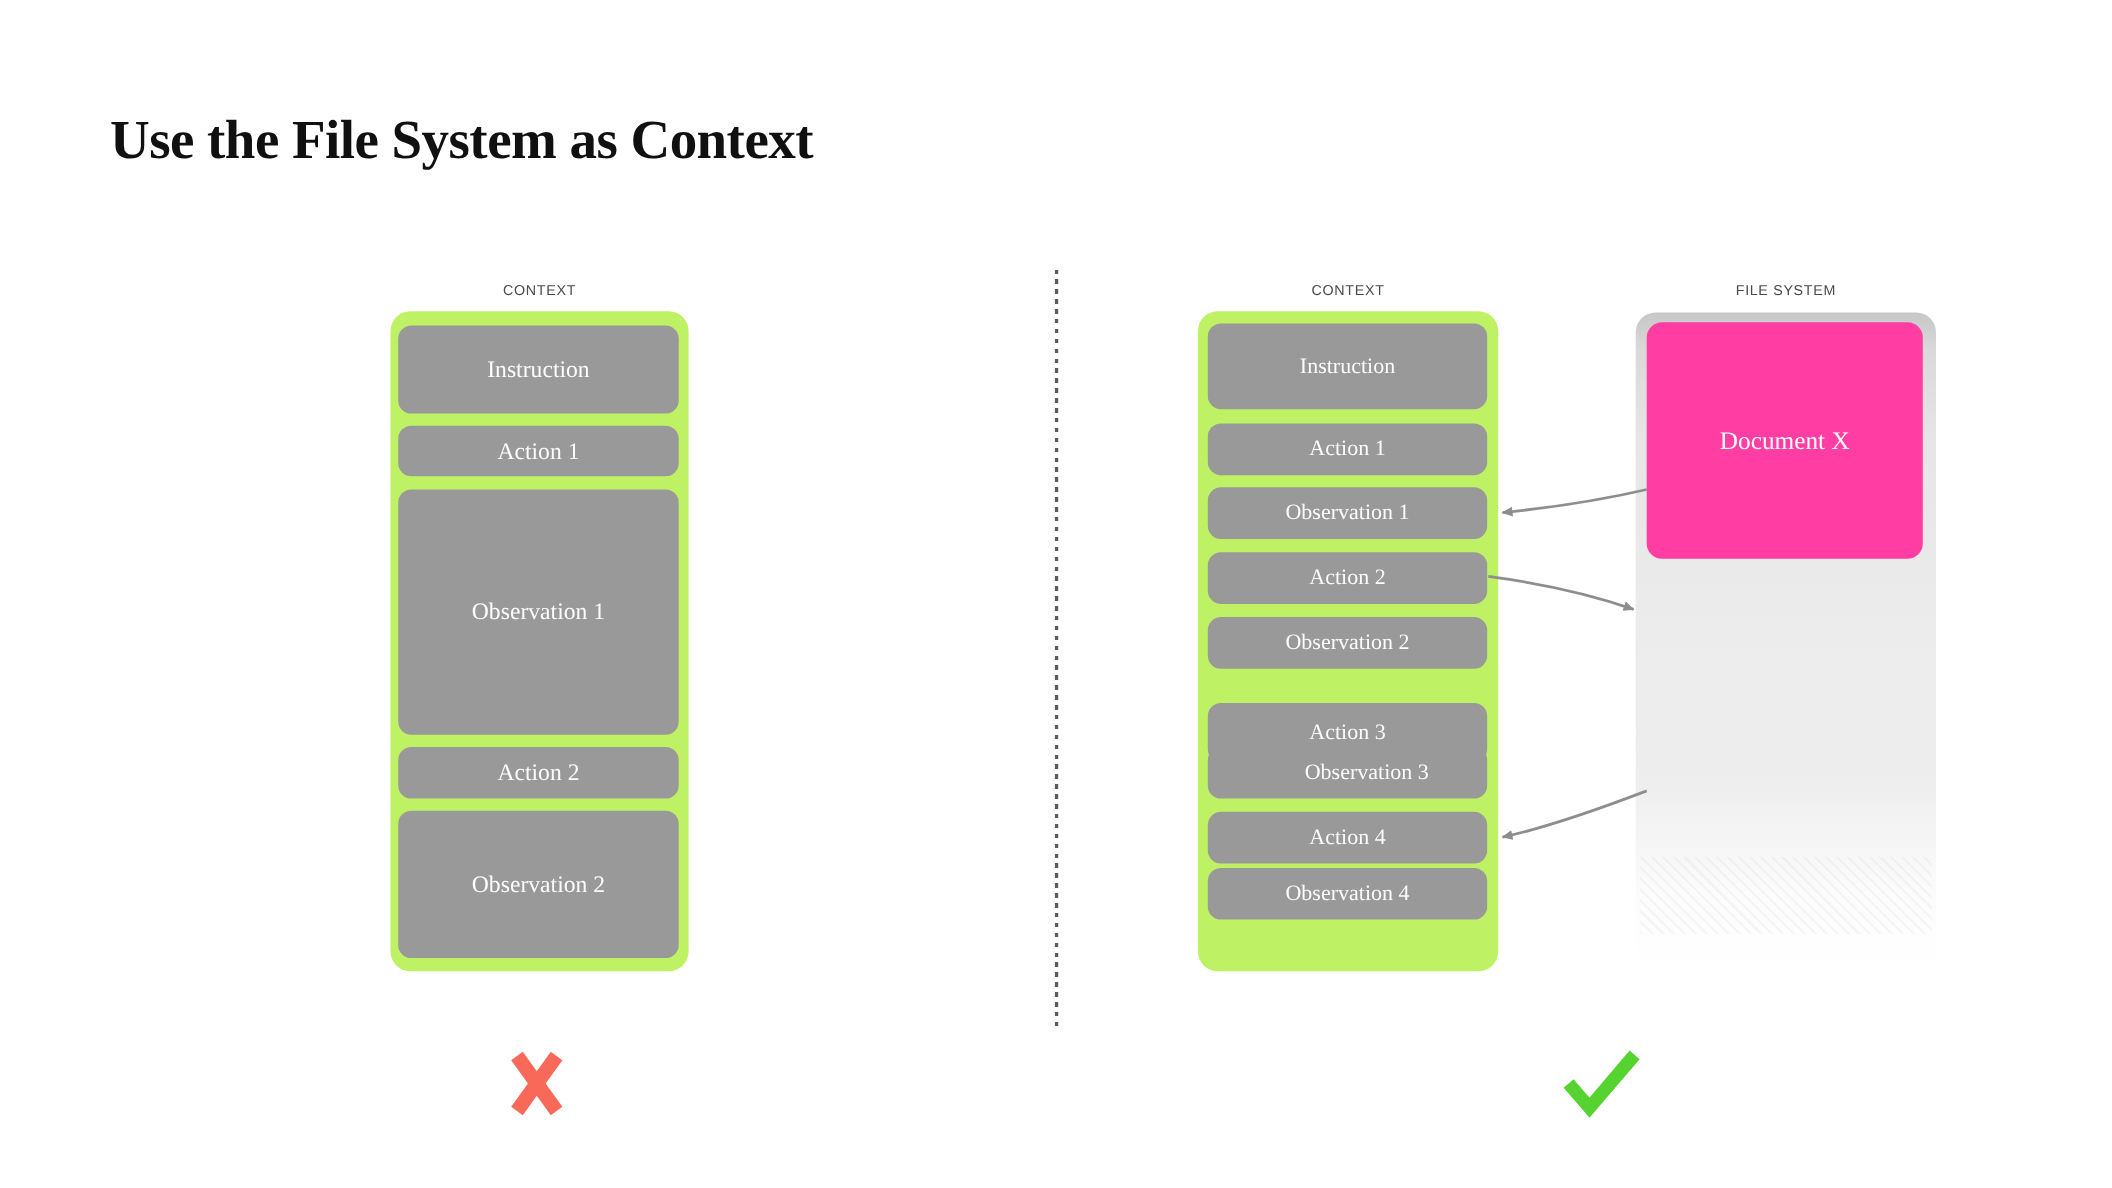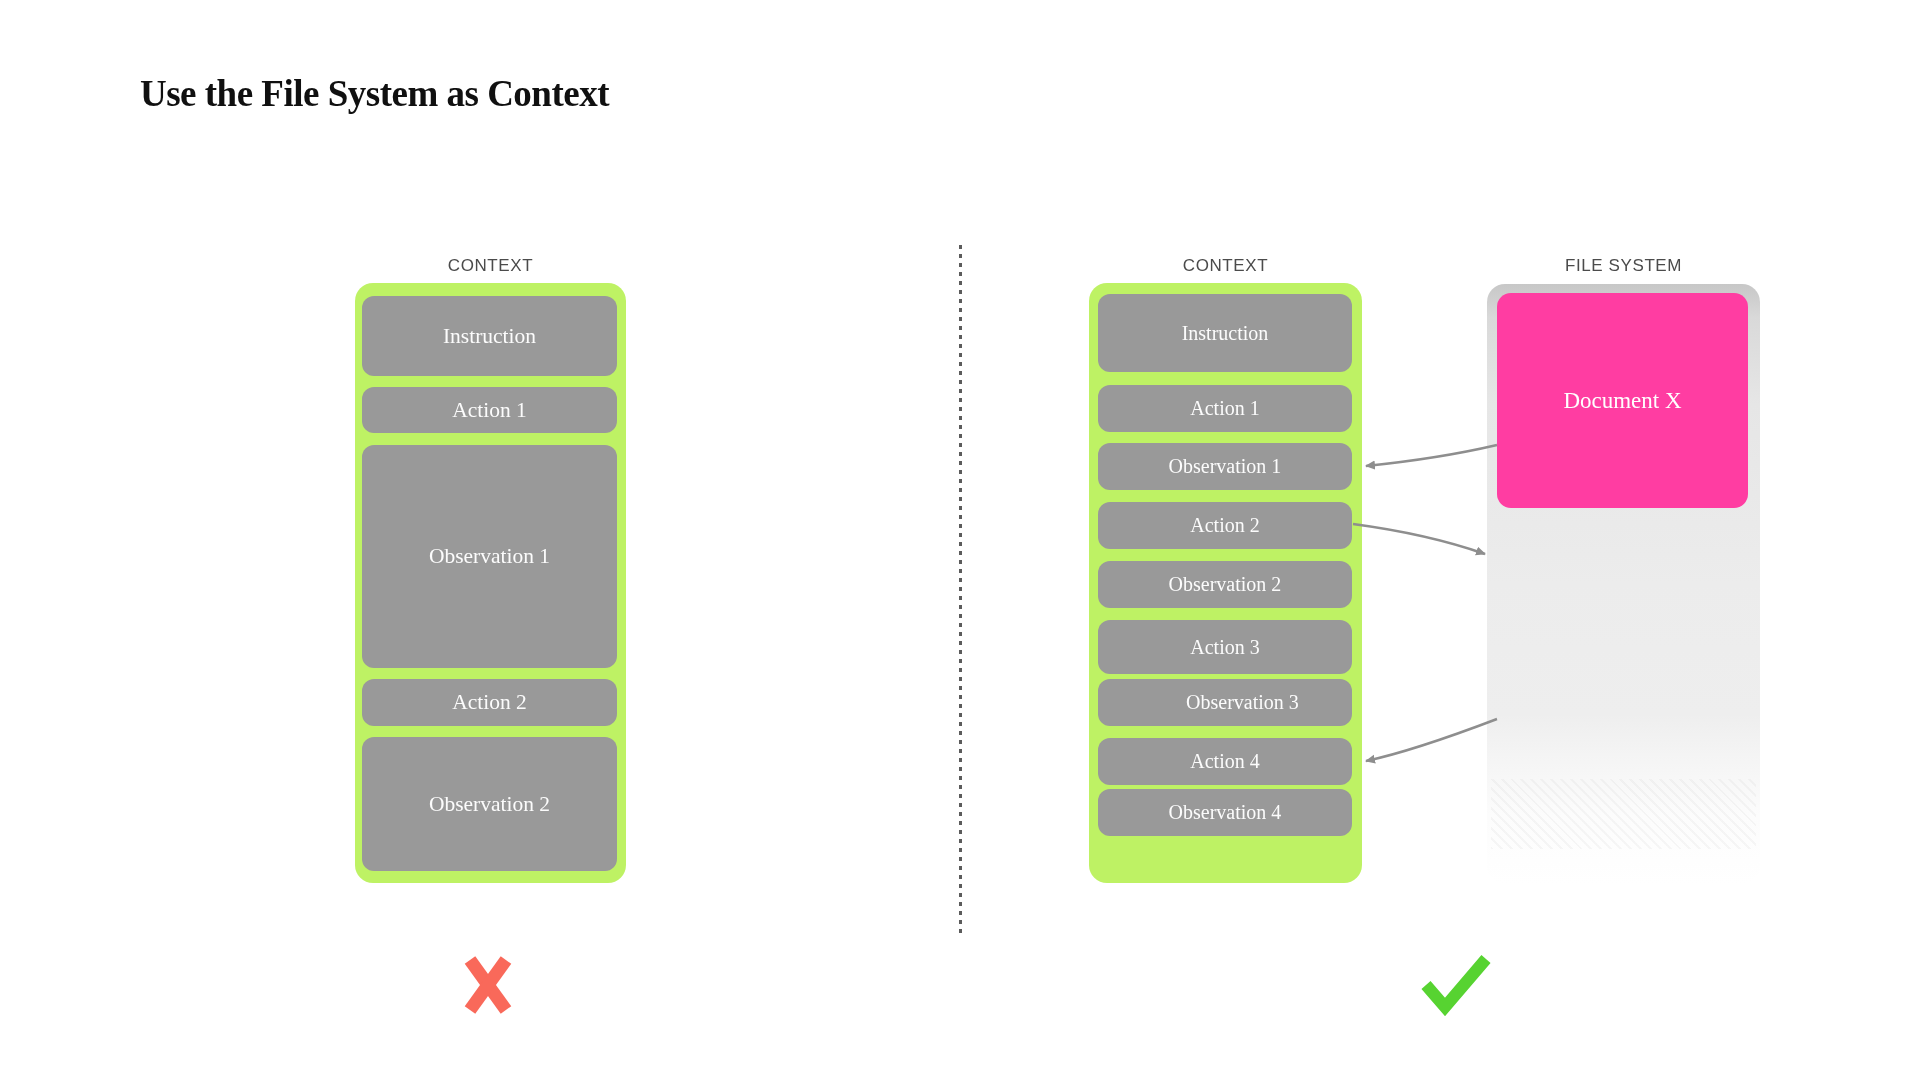--- a/index.html
+++ b/index.html
@@ -8,36 +8,35 @@
     width: 1920px; height: 1080px;
     background: #ffffff;
     overflow: hidden;
     position: relative;
     font-family: "Liberation Sans", sans-serif;
   }
   .stage { position: absolute; inset: 0; width: 1920px; height: 1080px; }
 
   .slide-title {
     position: absolute;
-    left: 100px; top: 72px;
+    left: 100px; top: 98px;
     font-family: "Liberation Serif", serif;
     font-weight: 700;
-    font-size: 37px;
+    font-size: 50px;
     letter-spacing: -0.5px;
     color: #101010;
     white-space: nowrap;
-    margin-left: 40px;
   }
 
   .col-label {
     position: absolute;
     top: 256px;
     height: 22px;
     text-align: center;
-    font-size: 17px;
+    font-size: 13px;
     letter-spacing: 0.6px;
     color: #4b4b4b;
     font-family: "Liberation Sans", sans-serif;
   }
   .col-label.left-ctx   { left: 355px;  width: 271px; }
   .col-label.right-ctx  { left: 1089px; width: 273px; }
   .col-label.fs         { left: 1487px; width: 273px; }
 
   .panel {
     position: absolute;
@@ -79,21 +78,21 @@
   .l-obs1        { top: 162px; height: 223px; }
   .l-action2     { top: 396px; height: 47px; }
   .l-obs2        { top: 454px; height: 134px; }
 
   
   .r-instruction { top: 11px;  height: 78px; }
   .r-action1     { top: 102px; height: 47px; }
   .r-obs1        { top: 160px; height: 47px; }
   .r-action2     { top: 219px; height: 47px; }
   .r-obs2        { top: 278px; height: 47px; }
-  .r-action3     { top: 337px; height: 54px; }
+  .r-action3     { top: 356px; height: 54px; }
   .r-obs3        { top: 396px; height: 47px; padding-left: 35px; }
   .r-action4     { top: 455px; height: 47px; }
   .r-obs4        { top: 506px; height: 47px; }
 
   .pinkbox {
     position: absolute;
     left: 10px; width: 251px; height: 215px;
     background: #ff3da2;
     border-radius: 14px;
     display: flex; align-items: center; justify-content: center;

